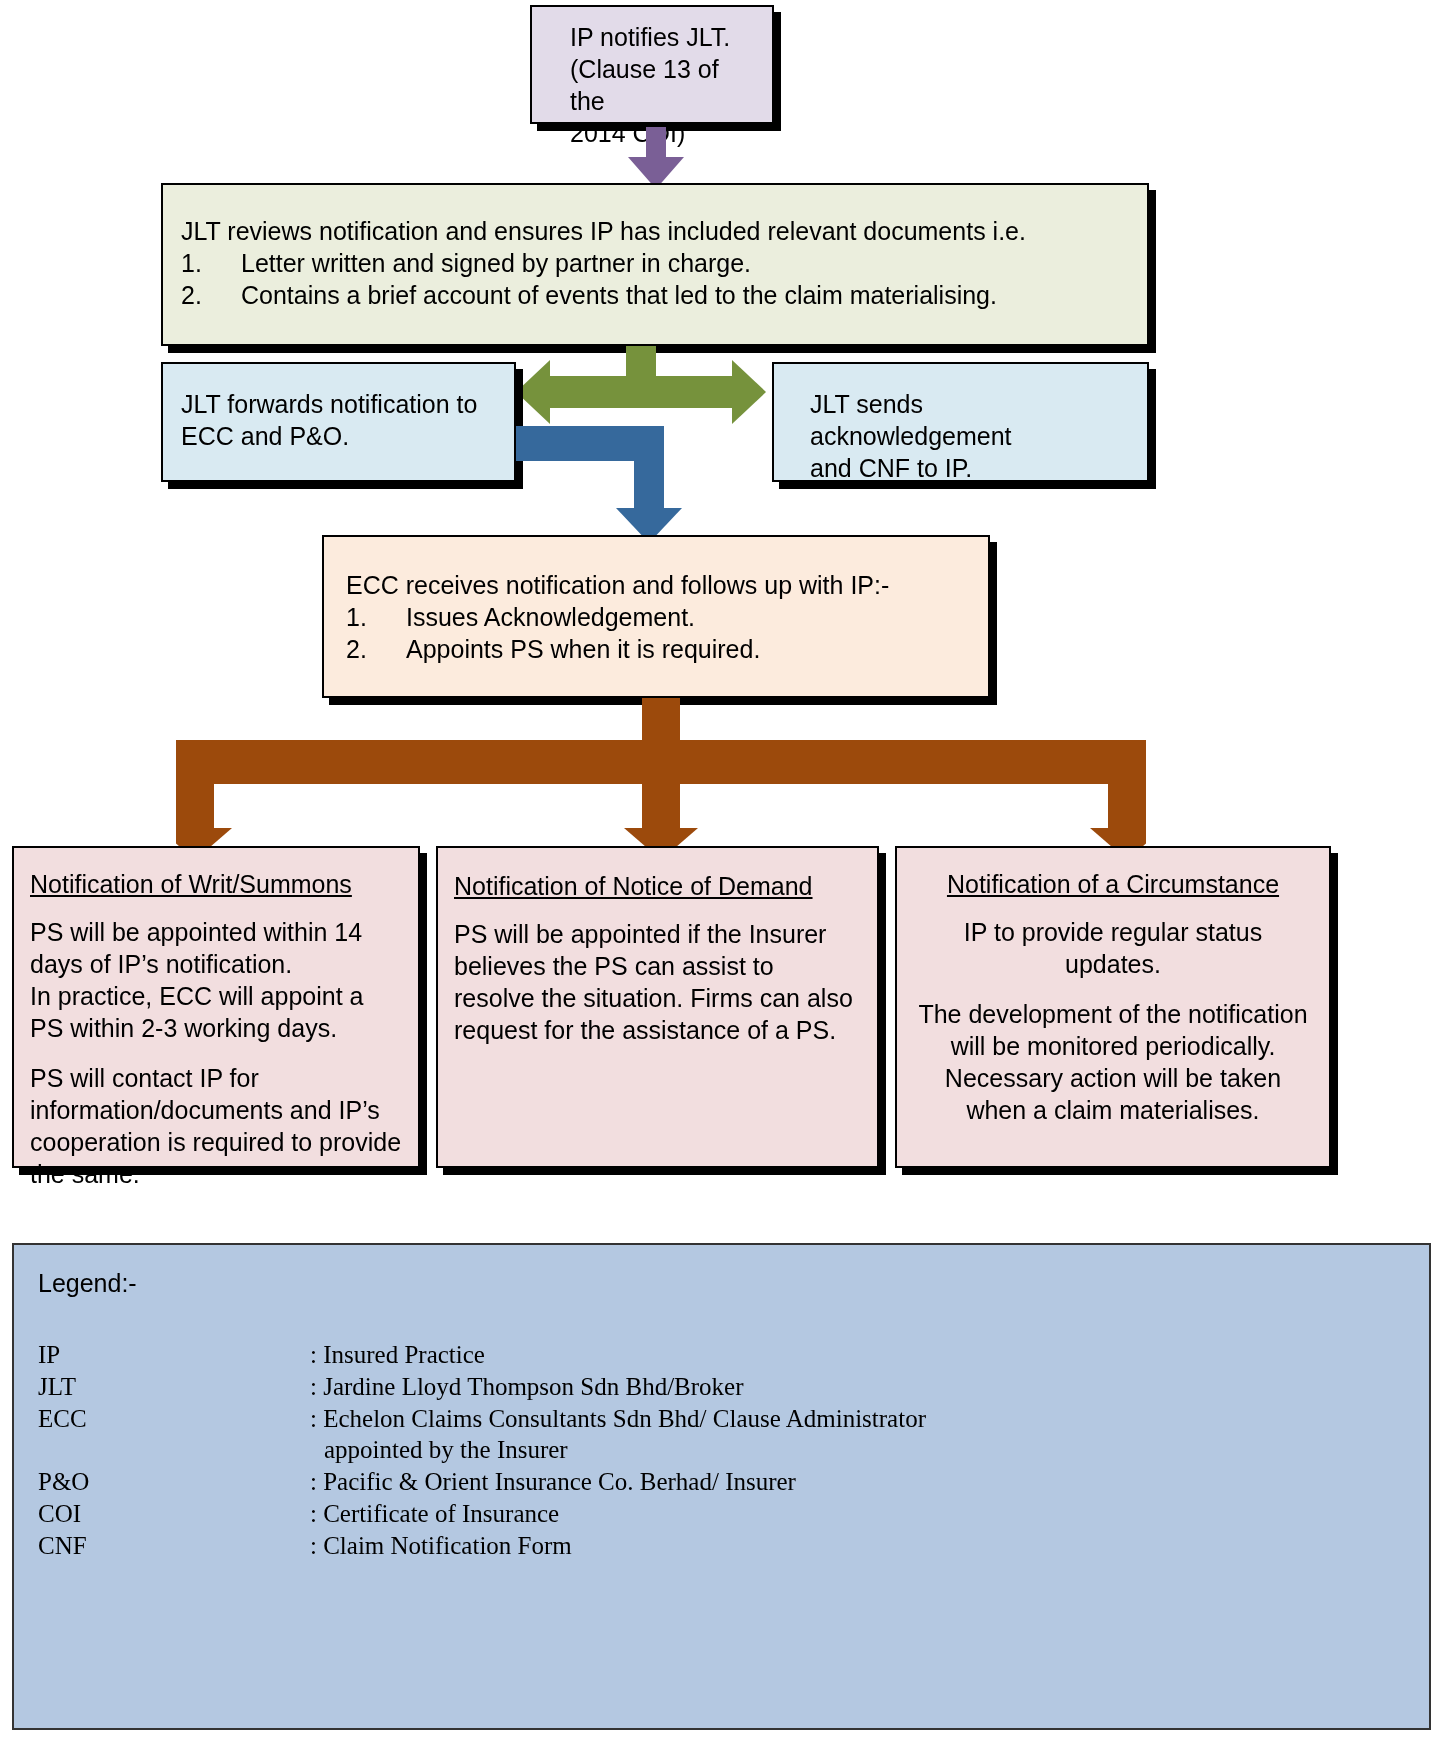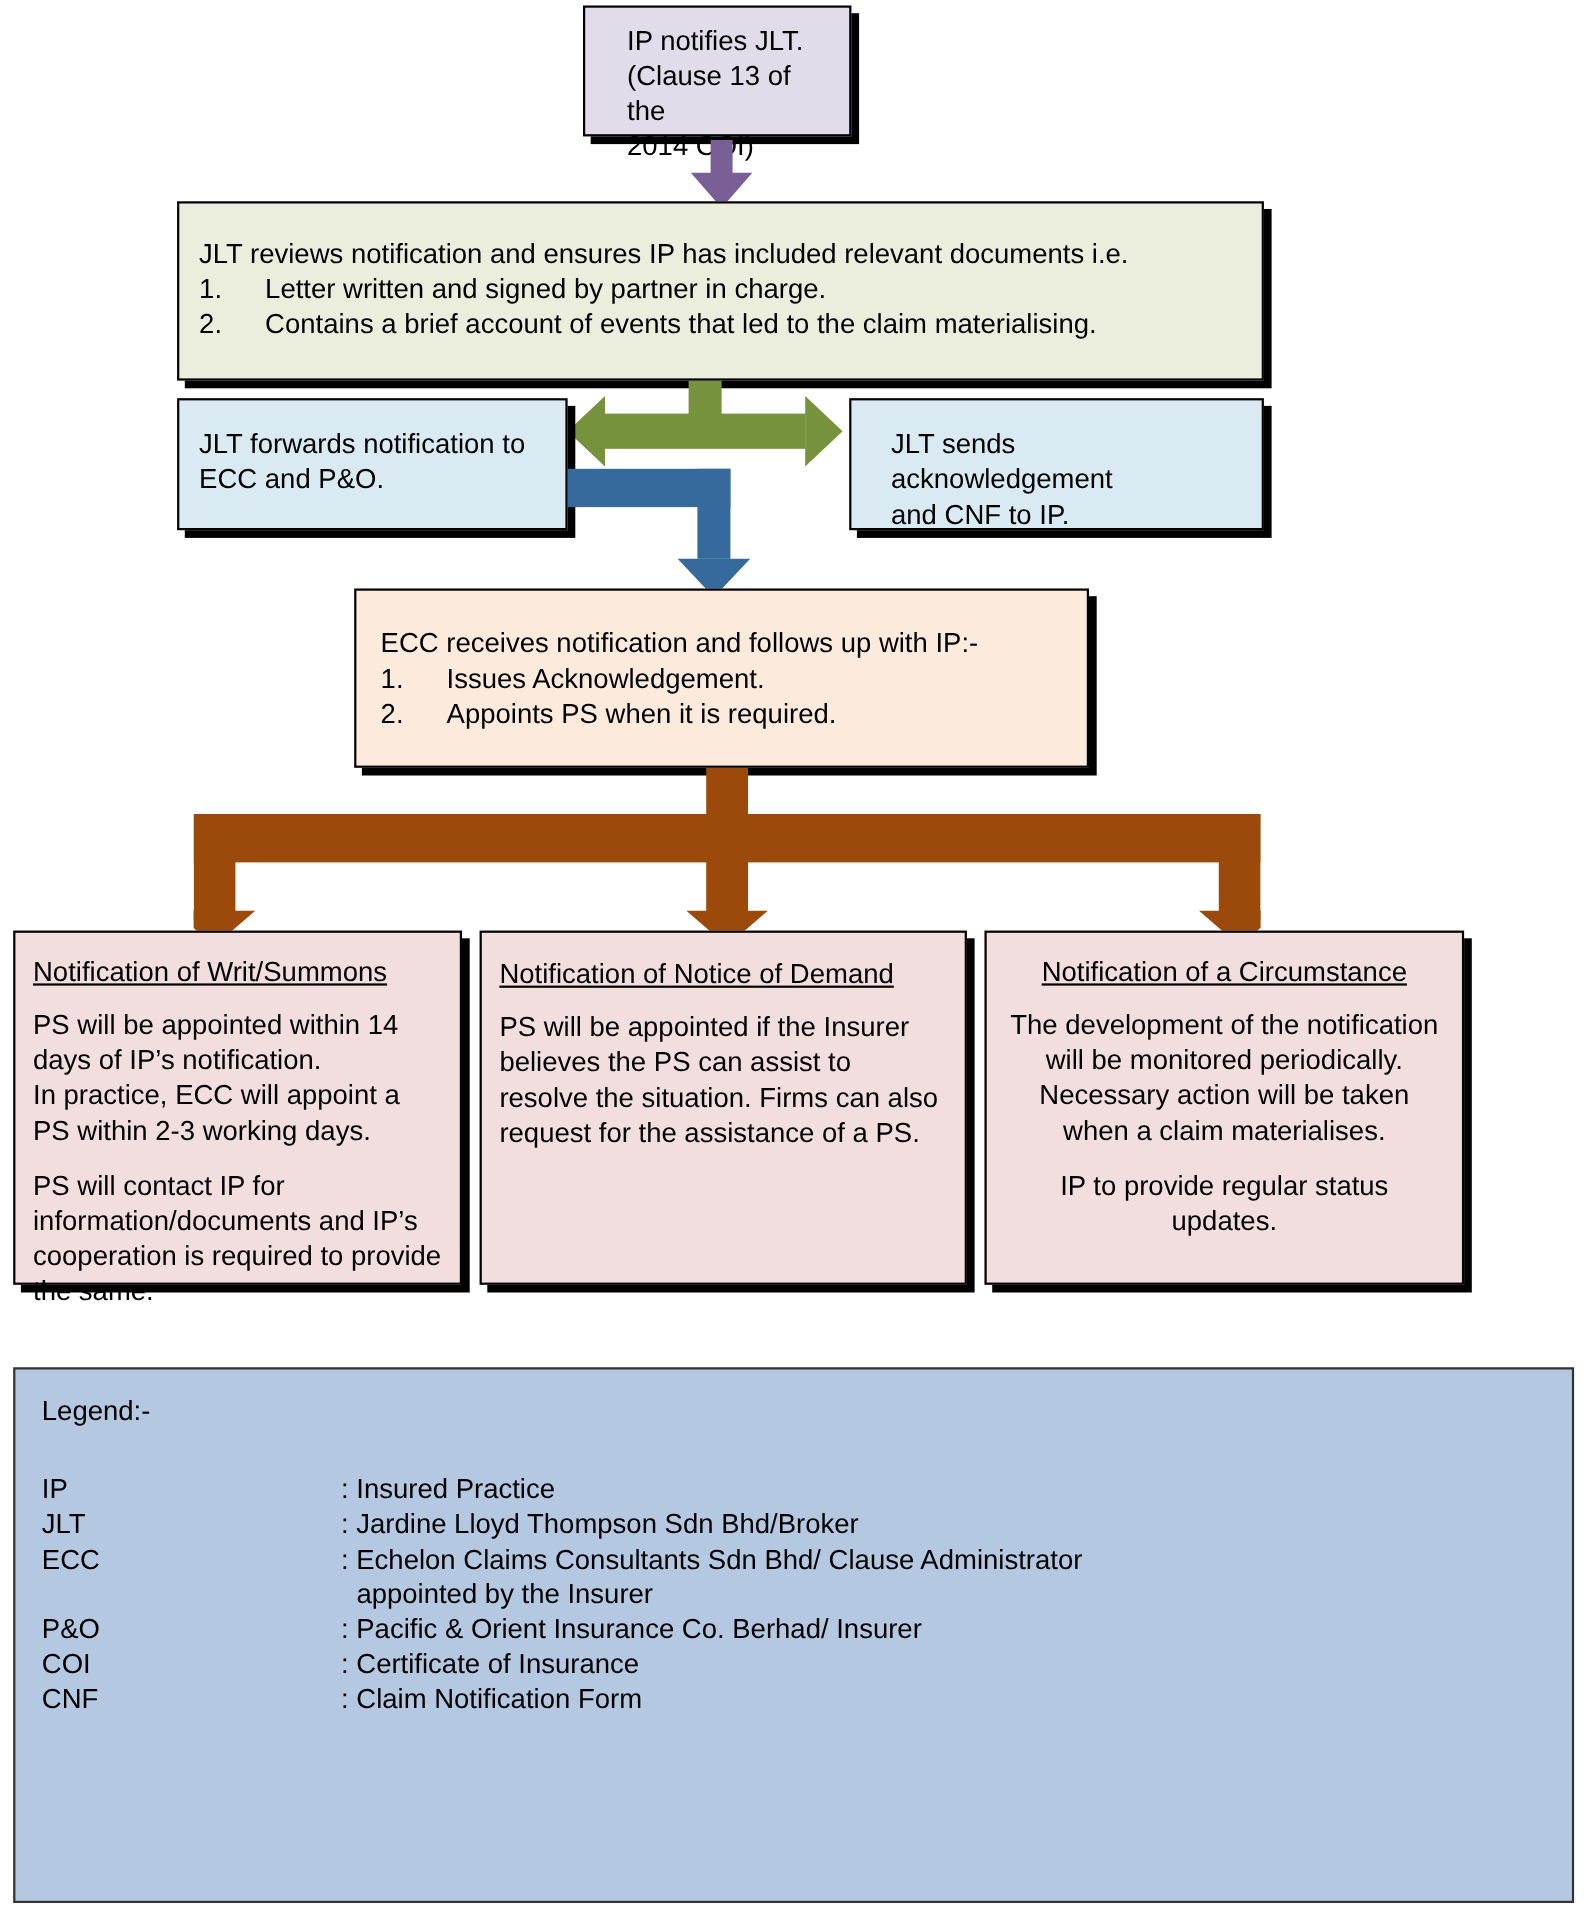--- a/index.html
+++ b/index.html
@@ -63,20 +63,21 @@
   }
   .pink-para { margin-bottom: 18px; }
   .pink-para:last-child { margin-bottom: 0; }
 
   
   .legend-wrap { padding: 22px 24px 14px 24px; }
   .legend-title { margin-bottom: 40px; }
   .legend-row {
     display: flex;
     line-height: 1.27;
+    font-family: Liberation Serif, serif;
   }
   .legend-key {
     width: 272px;
     flex: 0 0 272px;
   }
   .legend-val { flex: 1 1 auto; }
   .legend-cont { padding-left: 14px; }
 </style>
 </head>
 <body>
@@ -193,22 +194,22 @@
   <div class="box box-pink" style="left:436px; top:846px; width:443px; height:322px;">
     <div class="pad" style="padding:22px 16px 0 16px;">
       <div class="pink-title">Notification of Notice of Demand</div>
       <div class="pink-para">PS will be appointed if the Insurer believes the PS can assist to resolve the situation. Firms can also request for the assistance of a PS.</div>
     </div>
   </div>
 
   <div class="box box-pink" style="left:895px; top:846px; width:436px; height:322px;">
     <div class="pad" style="padding:20px 16px 0 16px;text-align:center;">
       <div class="pink-title">Notification of a Circumstance</div>
+      <div class="pink-para">IP to provide regular status updates.</div>
       <div class="pink-para">The development of the notification will be monitored periodically. Necessary action will be taken when a claim materialises.</div>
-      <div class="pink-para">IP to provide regular status updates.</div>
     </div>
   </div>
 
   <div class="box box-legend" style="left:12px; top:1243px; width:1419px; height:487px; box-shadow:none; border:2px solid #333333;">
     <div class="legend-wrap">
       <div class="legend-title">Legend:-</div>
 
       <div class="legend-row">
         <div class="legend-key">IP</div>
         <div class="legend-val">: Insured Practice</div>

